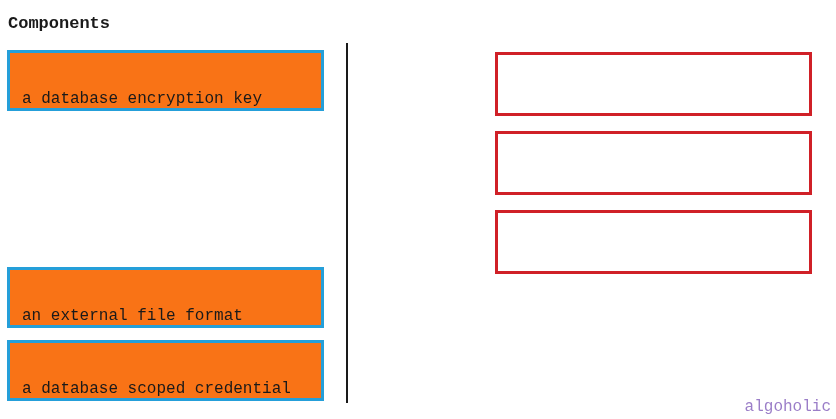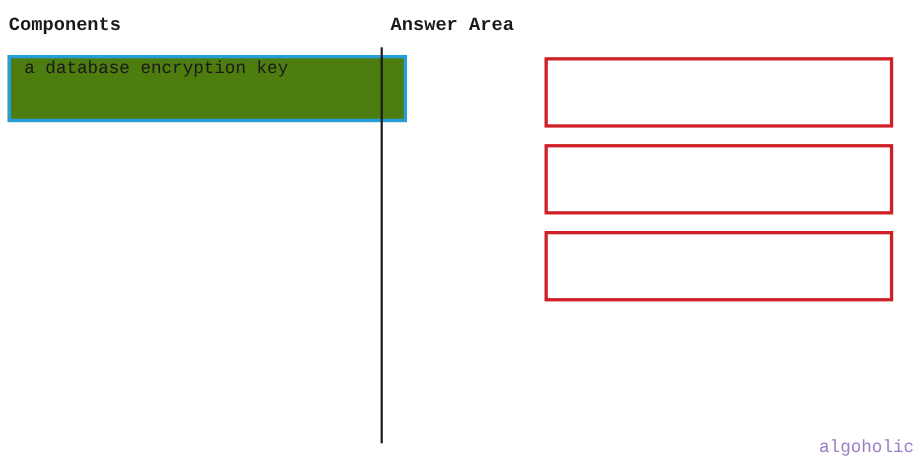--- a/index.html
+++ b/index.html
@@ -23,27 +23,27 @@
     font-weight: bold;
     color: var(--text, #1a1a1a);
     white-space: nowrap;
   }
   .components-title { left: 8px; }
   .answer-title { left: 355px; }
 
   .component-box {
     position: absolute;
     left: 7px;
-    width: 363px;
+    width: 317px;
     height: 61px;
     box-sizing: border-box;
     border: 3px solid var(--component-border, #259FD9);
-    background: #4d7c0f;
+    background: #f97316;
     display: flex;
-    align-items: flex-start;
+    align-items: flex-end;
     cursor: grab;
   }
   .component-box .label {
     padding-left: 12px;
     font-size: 16px;
     color: var(--text, #1a1a1a);
     white-space: nowrap;
   }
   .component-box:nth-of-type(1) { top: 50px;  }
   .cb-0 { top: 50px; }
@@ -82,24 +82,29 @@
     color: var(--watermark, #9B7EC8);
   }
 </style>
 </head>
 <body>
 
 <div class="stage">
 
   <div class="col-title components-title">Components</div>
 
-  <div class="col-title answer-title">Answer Area</div>
 
   <div class="component-box cb-0">
     <span class="label">a database encryption key</span>
+  </div>
+  <div class="component-box cb-3">
+    <span class="label">an external file format</span>
+  </div>
+  <div class="component-box cb-4">
+    <span class="label">a database scoped credential</span>
   </div>
 
   <div class="divider"></div>
 
   <div class="answer-slot as-0">
     <span class="label"></span>
   </div>
   <div class="answer-slot as-1">
     <span class="label"></span>
   </div>

